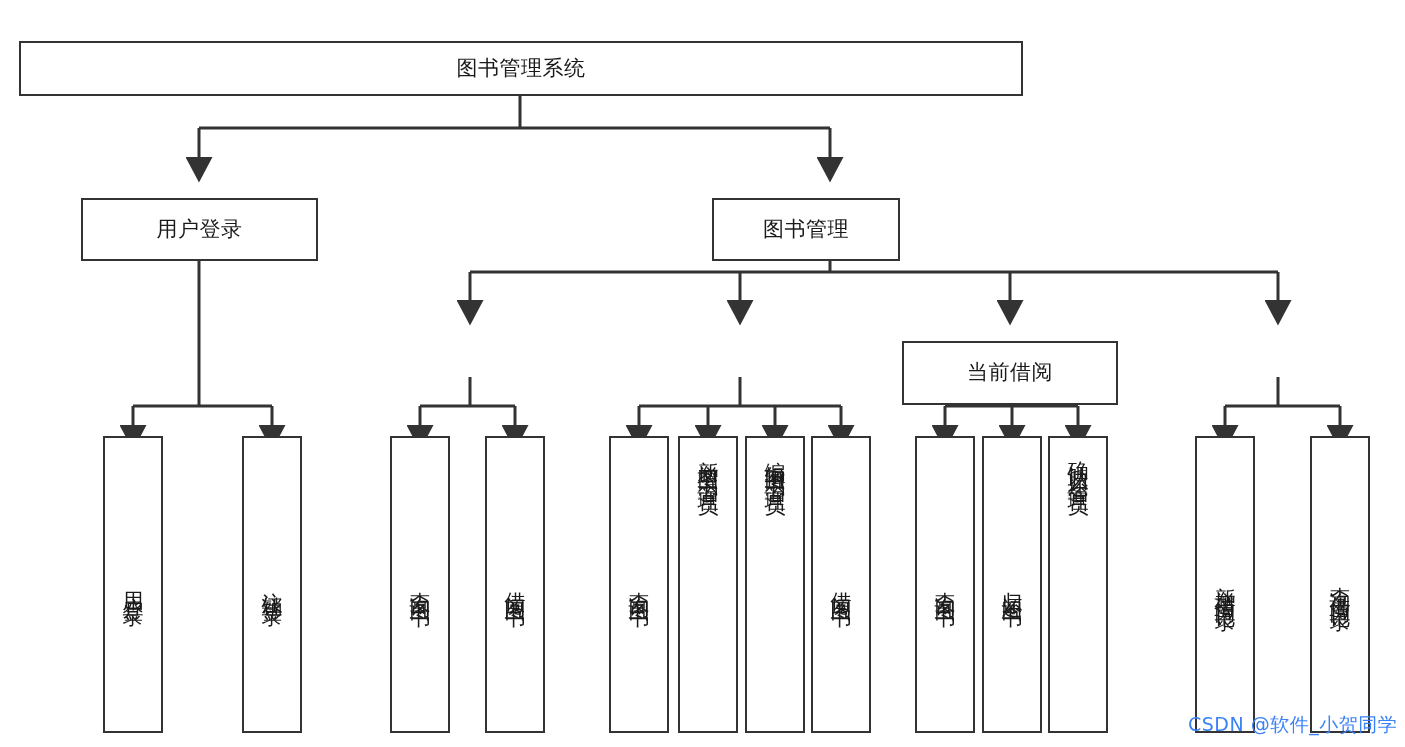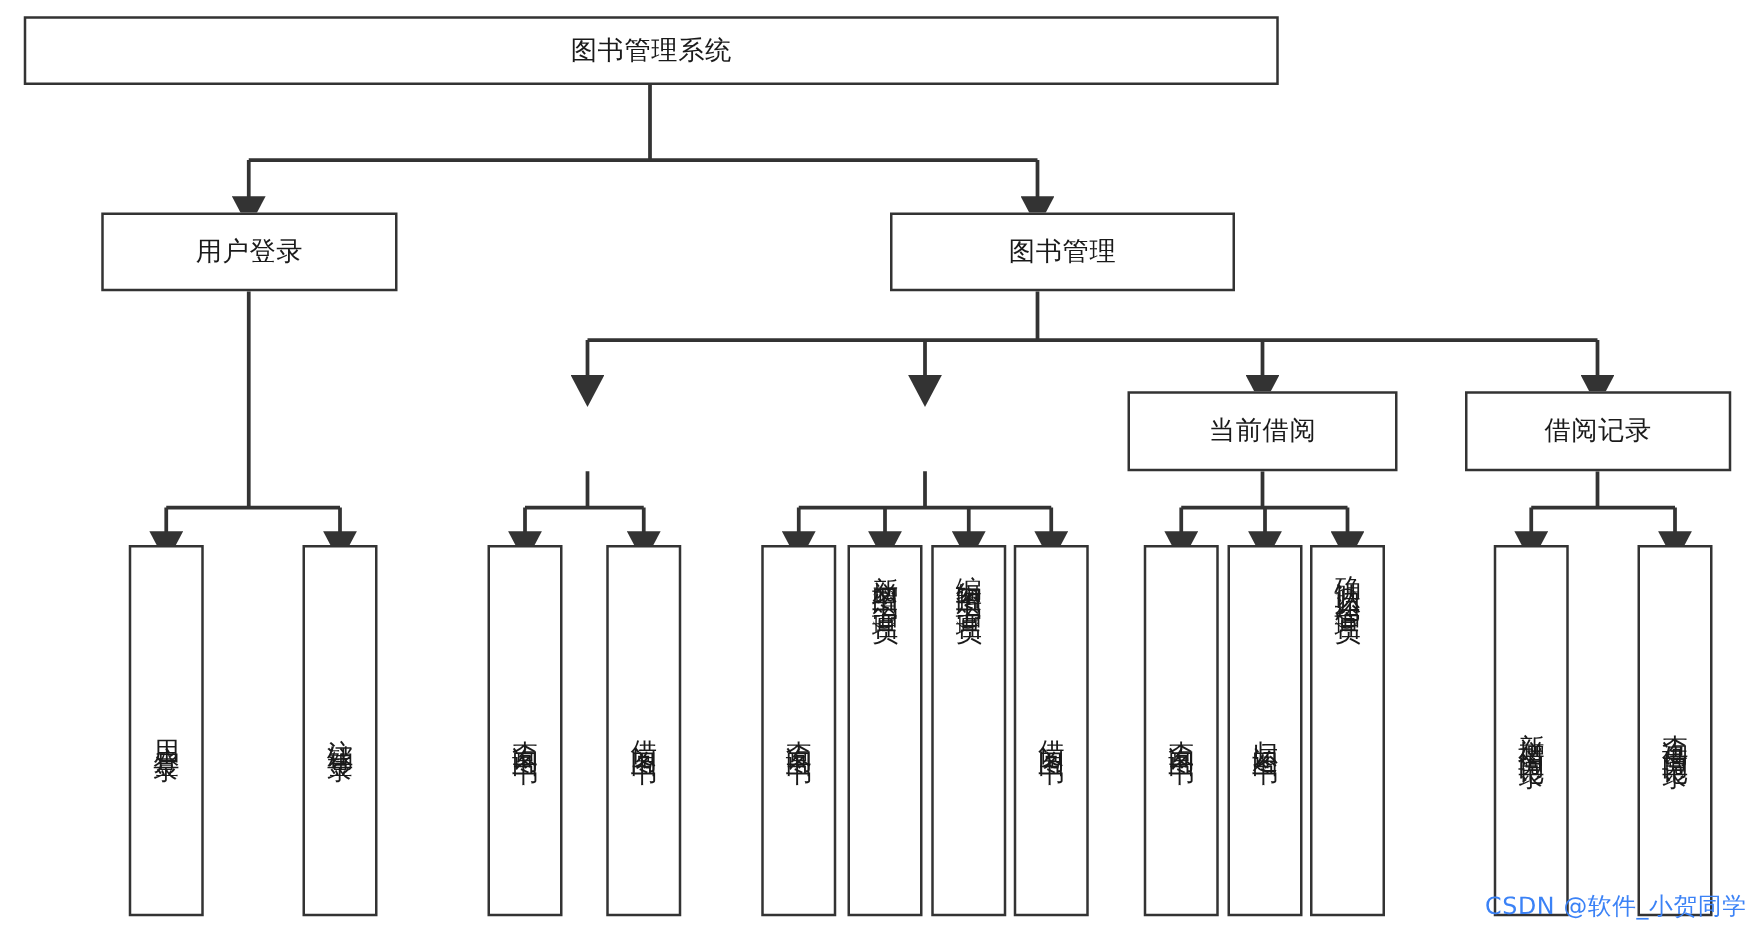--- a/index.html
+++ b/index.html
@@ -28,20 +28,21 @@
     position: absolute;
     box-sizing: border-box;
     background: #ffffff;
     border: 2px solid #333333;
     z-index: 2;
   }
   .node-h {
     display: flex;
     align-items: center;
     justify-content: center;
+    margin-top: 28px;
   }
   .node-h .label {
     font-size: 21px;
     color: #1a1a1a;
     letter-spacing: 0.5px;
     line-height: 1.1;
     white-space: nowrap;
   }
   .node-v {
     display: flex;
@@ -129,29 +130,26 @@
     </g>
   </svg>
 
   <div class="node node-h" style="left:19px; top:13px; width:1004px; height:55px;">
     <span class="label">图书管理系统</span>
   </div>
 
   <div class="node node-h" style="left:81px; top:170px; width:237px; height:63px;">
     <span class="label">用户登录</span>
   </div>
-  <div class="node node-h" style="left:712px; top:170px; width:276px; height:63px;">
+  <div class="node node-h" style="left:712px; top:170px; width:188px; height:63px;">
     <span class="label">图书管理</span>
   </div>
 
   <div class="node node-h" style="left:902px; top:313px; width:216px; height:64px;text-align:center;">
     <span class="label">当前借阅</span>
-  </div>
-  <div class="node node-h" style="left:1172px; top:313px; width:213px; height:64px;">
-    <span class="label">借阅记录</span>
   </div>
 
   <div class="node node-v align-center" style="left:103px; top:436px; width:60px; height:297px;">
     <span class="label">用户登录</span>
   </div>
   <div class="node node-v align-center" style="left:242px; top:436px; width:60px; height:297px;">
     <span class="label">注销登录</span>
   </div>
 
   <div class="node node-v align-center" style="left:390px; top:436px; width:60px; height:297px;">

